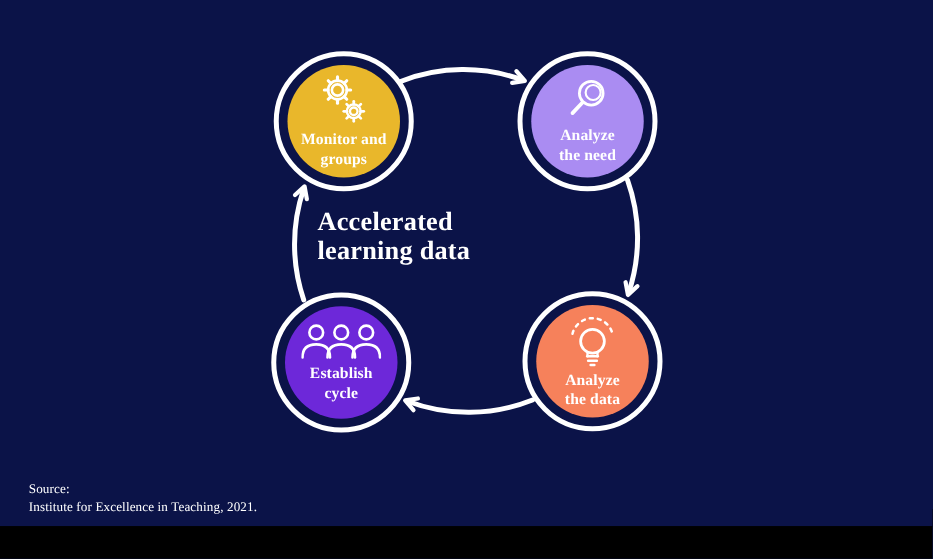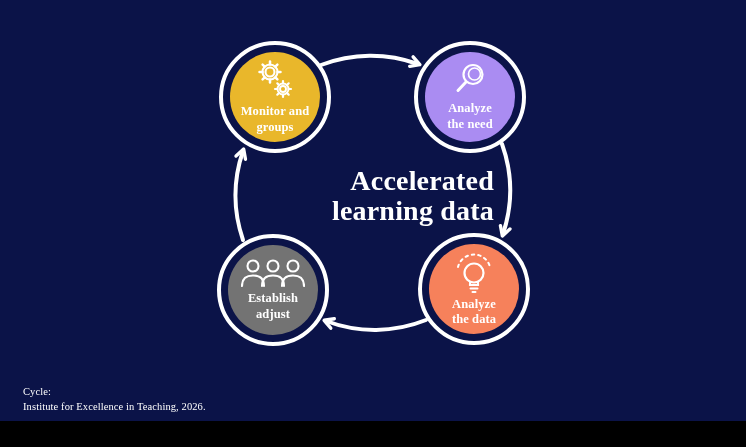--- a/index.html
+++ b/index.html
@@ -29,21 +29,21 @@
   }
   .disc svg{display:block;flex:0 0 auto;}
   .node-label{
     margin-top:3px;
     font-size:12.5px;font-weight:bold;line-height:1.22;
     text-align:center;letter-spacing:.1px;
   }
   .node-label span{display:block;}
   .cycle-title{
     position:absolute;left:254px;top:166px;width:240px;
-    text-align:right;font-size:28px;font-weight:bold;line-height:1.08;
+    text-align:left;font-size:21px;font-weight:bold;line-height:1.08;
     letter-spacing:.2px;
   }
   .cycle-title span{display:block;}
   .source{
     position:absolute;left:23px;top:384px;
     font-size:10.5px;line-height:1.45;font-weight:normal;
     letter-spacing:.1px;
   }
   .source span{display:block;}
 </style>
@@ -113,34 +113,34 @@
         </g>
       </svg>
       <div class="node-label">
         <span>Analyze</span>
         <span>the need</span>
       </div>
     </div>
   </div>
 
   <div class="node node-bl">
-    <div class="disc" style="background-color: #737373;">
+    <div class="disc" style="background-color: #6d28d9;">
       <svg width="64" height="30" viewBox="0 0 64 30">
         <g fill="none" stroke="#fff" stroke-width="2.1" stroke-linecap="round">
           <circle cx="12" cy="8" r="5.5"></circle>
           <circle cx="32" cy="8" r="5.5"></circle>
           <circle cx="52" cy="8" r="5.5"></circle>
           <path d="M1 28 Q1 17.5 12 17.5 Q23 17.5 23 28"></path>
           <path d="M21 28 Q21 17.5 32 17.5 Q43 17.5 43 28"></path>
           <path d="M41 28 Q41 17.5 52 17.5 Q63 17.5 63 28"></path>
         </g>
       </svg>
       <div class="node-label">
         <span>Establish</span>
-        <span>adjust</span>
+        <span>cycle</span>
       </div>
     </div>
   </div>
 
   <div class="node node-br">
     <div class="disc" style="background-color: rgb(246, 129, 91);">
       <svg width="44" height="43" viewBox="0 0 44 43">
         <g fill="none" stroke="#fff" stroke-linecap="round">
           <path d="M6 16 A16.5 16.5 0 0 1 38 16" stroke-width="2" stroke-dasharray="2.5 4"></path>
           <circle cx="22" cy="22" r="9.5" stroke-width="2.2"></circle>
@@ -156,17 +156,17 @@
       </div>
     </div>
   </div>
 
   <div class="cycle-title">
     <span>Accelerated</span>
     <span>learning data</span>
   </div>
 
   <div class="source">
-    <span>Cycle:</span>
-    <span>Institute for Excellence in Teaching, 2026.</span>
+    <span>Source:</span>
+    <span>Institute for Excellence in Teaching, 2021.</span>
   </div>
 
 </div>
 
 </body></html>

